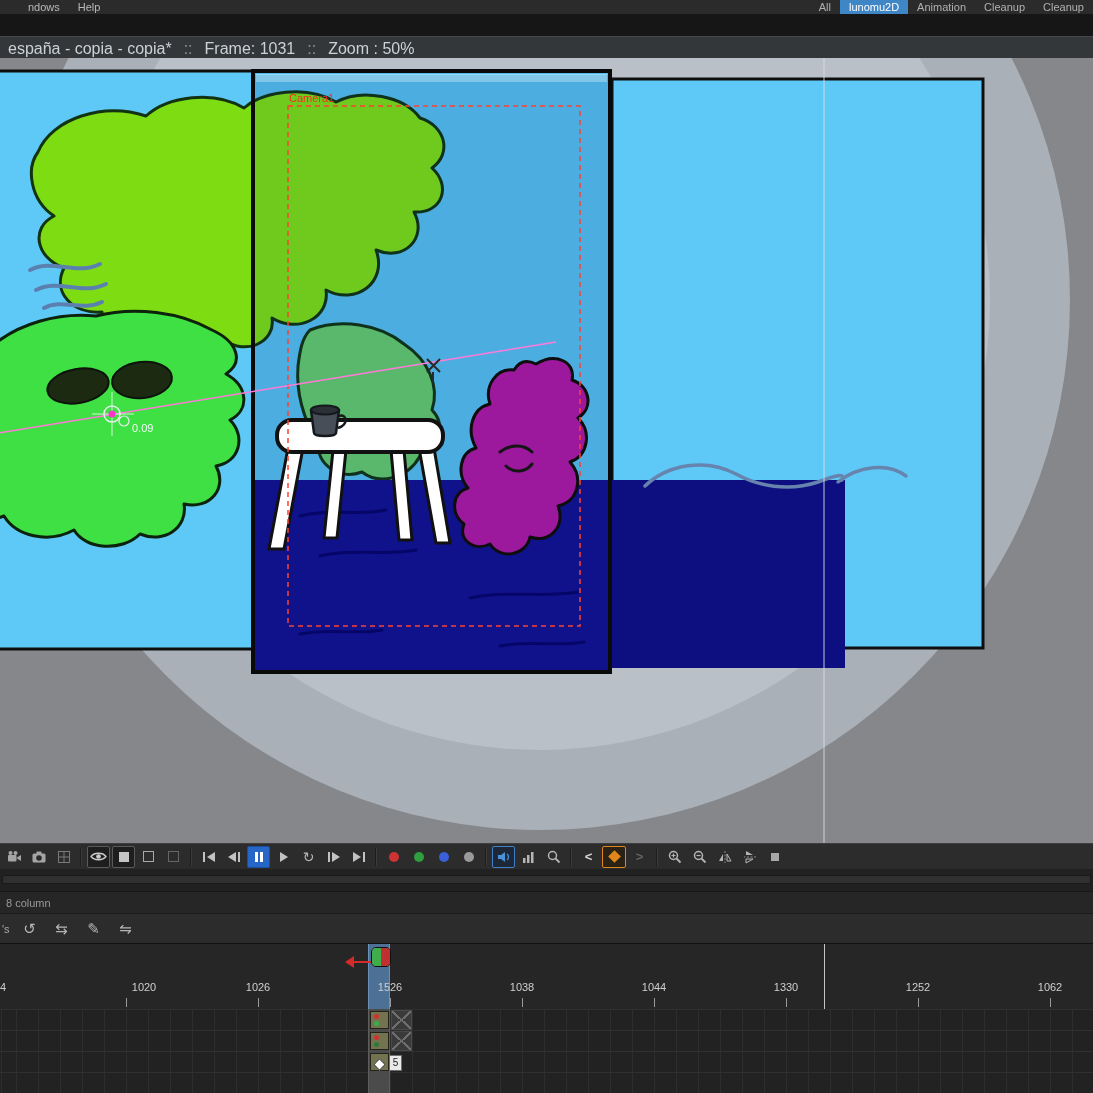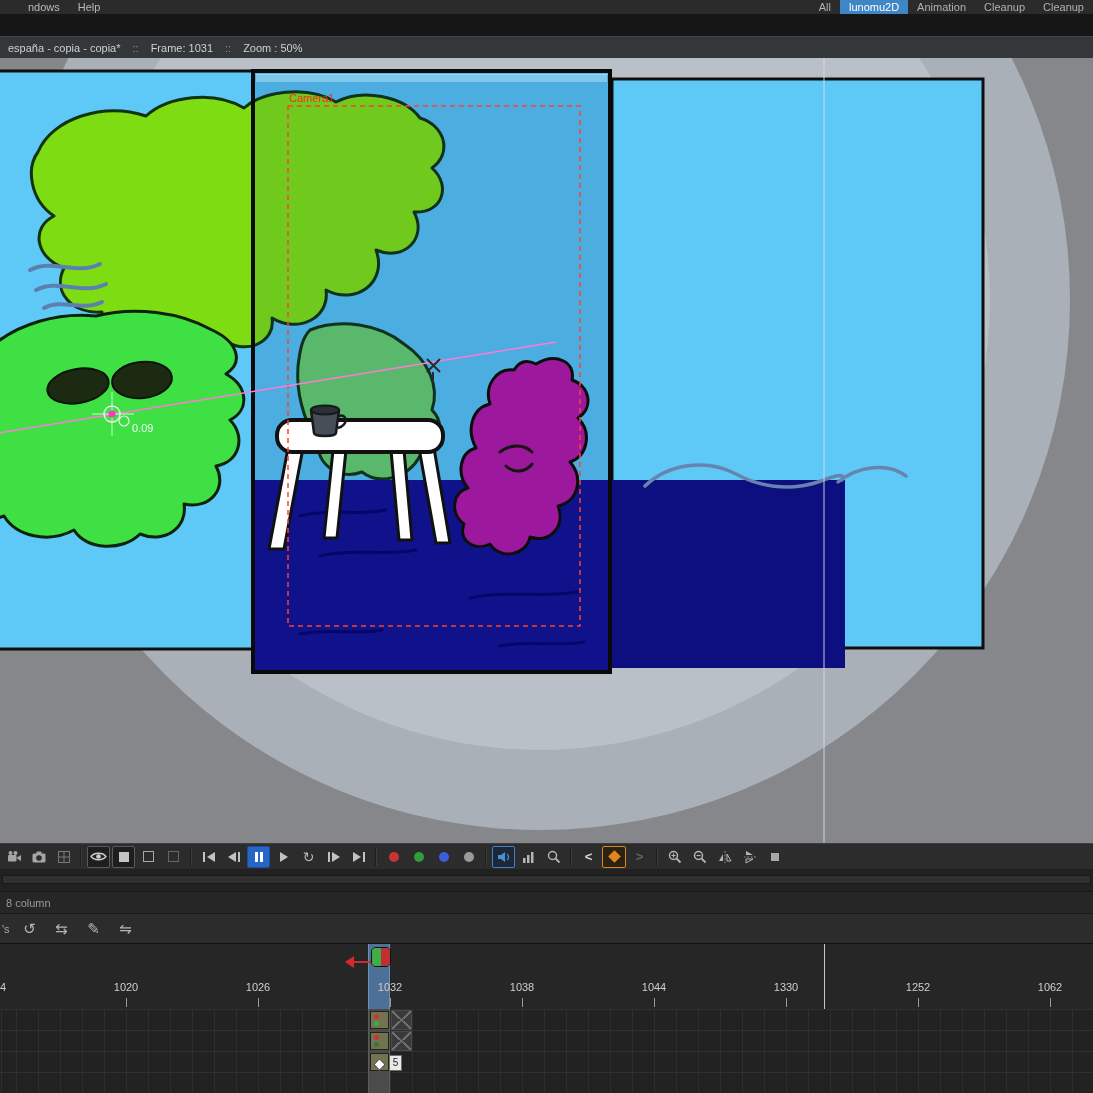--- a/index.html
+++ b/index.html
@@ -11,22 +11,22 @@
   .menubar{left:0;top:0;width:1093px;height:14px;background:#2b2b2b;display:flex;align-items:center;
            font-size:11px;color:#b9b9b9;overflow:hidden}
   .menubar .mi{padding:0 9px}
   .menubar .spring{flex:1}
   .wtab{padding:1px 9px;color:#b0b0b0;font-size:11px}
   .wtab.active{background:#3f86c7;color:#fff}
   .menugap{left:0;top:14px;width:1093px;height:22px;background:#161616}
 
   
   .statusbar{left:0;top:36px;width:1093px;height:22px;background:#33373a;border-top:1px solid #44484c;
-             display:flex;align-items:center;gap:12px;padding-left:8px;box-sizing:border-box;
-             font-size:11px;color:#ccd1d6}
+             display:flex;align-items:flex-end;gap:12px;padding-left:8px;box-sizing:border-box;
+             font-size:16px;color:#ccd1d6}
   .statusbar .sep{color:#8d9298}
 
   
   .viewport{left:0;top:58px;width:1093px;height:553px;background:#be185d}
 
   
   .toolbar-main{left:0;top:843px;width:1093px;height:26px;background:#2c2c2c;border-top:1px solid #3e3e3e;
                 display:flex;align-items:center;gap:2px;padding:0 2px;box-sizing:border-box}
   .tbtn{background:transparent;border:1px solid transparent;display:flex;align-items:center;justify-content:center;
         gap:2px;width:23px;height:22px;padding:0;border-radius:2px;color:#b5b5b5;font-size:13px}
@@ -378,23 +378,23 @@
 <div class="abs timeline">
   <div class="tl-header">
     <div class="playhead-col"></div>
     <div class="arrow-line"></div>
     <div class="arrow-head"></div>
     <div class="range-pill">
       <span class="half" style="background:#3fae4a"></span>
       <span class="half" style="background:#c03030"></span>
     </div>
     <span class="rlabel" style="left:-6px">1014</span>
-    <span class="rlabel" style="left:126px">1020</span>
+    <span class="rlabel" style="left:144px">1020</span>
     <span class="rlabel" style="left:258px">1026</span>
-    <span class="rlabel" style="left:390px">1032</span>
+    <span class="rlabel" style="left:390px">1526</span>
     <span class="rlabel" style="left:522px">1038</span>
     <span class="rlabel" style="left:654px">1044</span>
     <span class="rlabel" style="left:786px">1330</span>
     <span class="rlabel" style="left:918px">1252</span>
     <span class="rlabel" style="left:1050px">1062</span>
 
     <div class="rtick" style="left:126px"></div>
     <div class="rtick" style="left:258px"></div>
     <div class="rtick" style="left:390px"></div>
     <div class="rtick" style="left:522px"></div>

